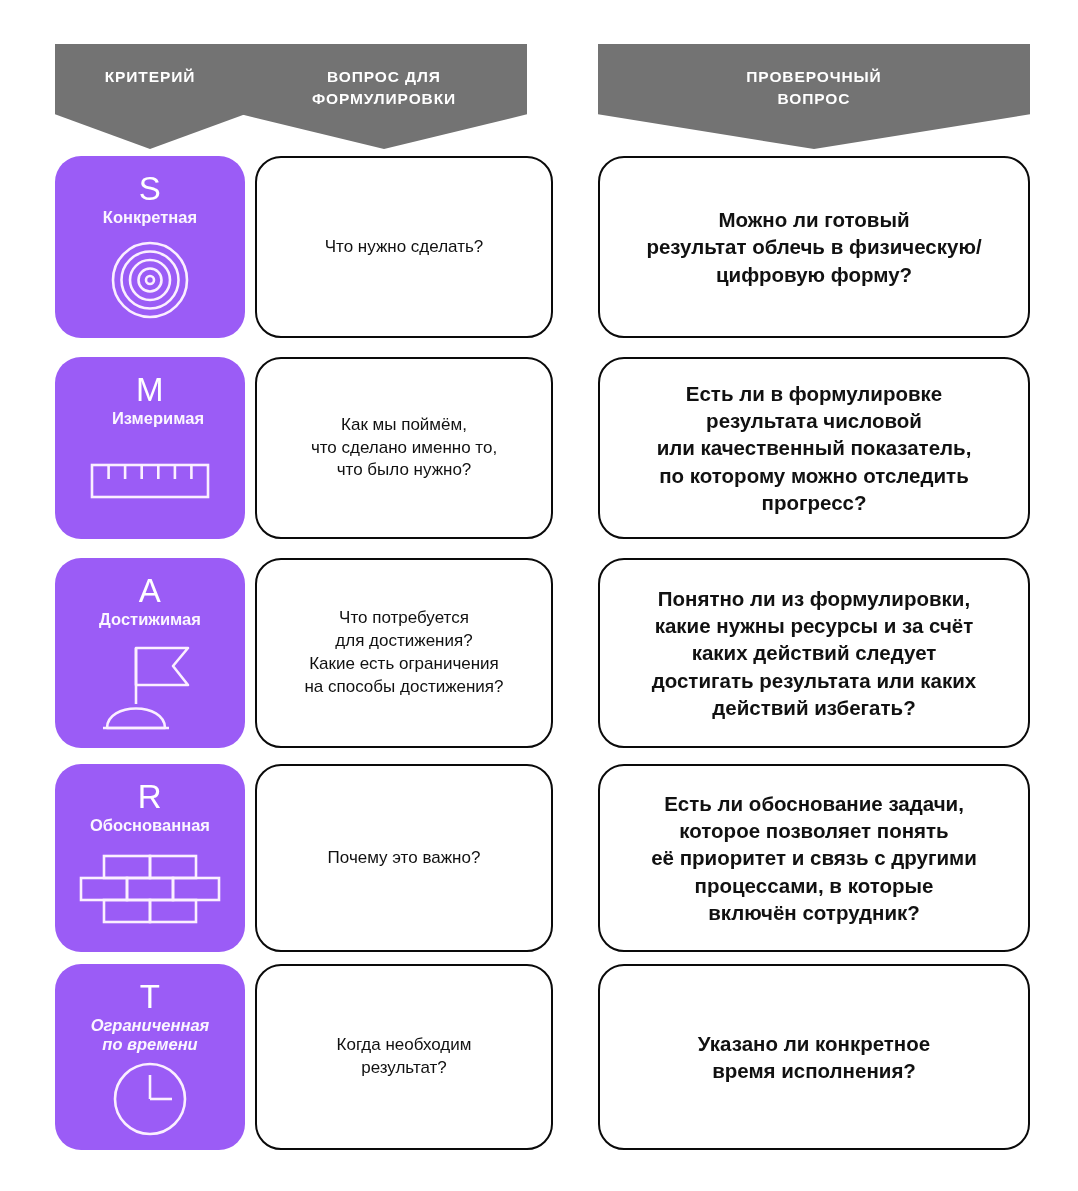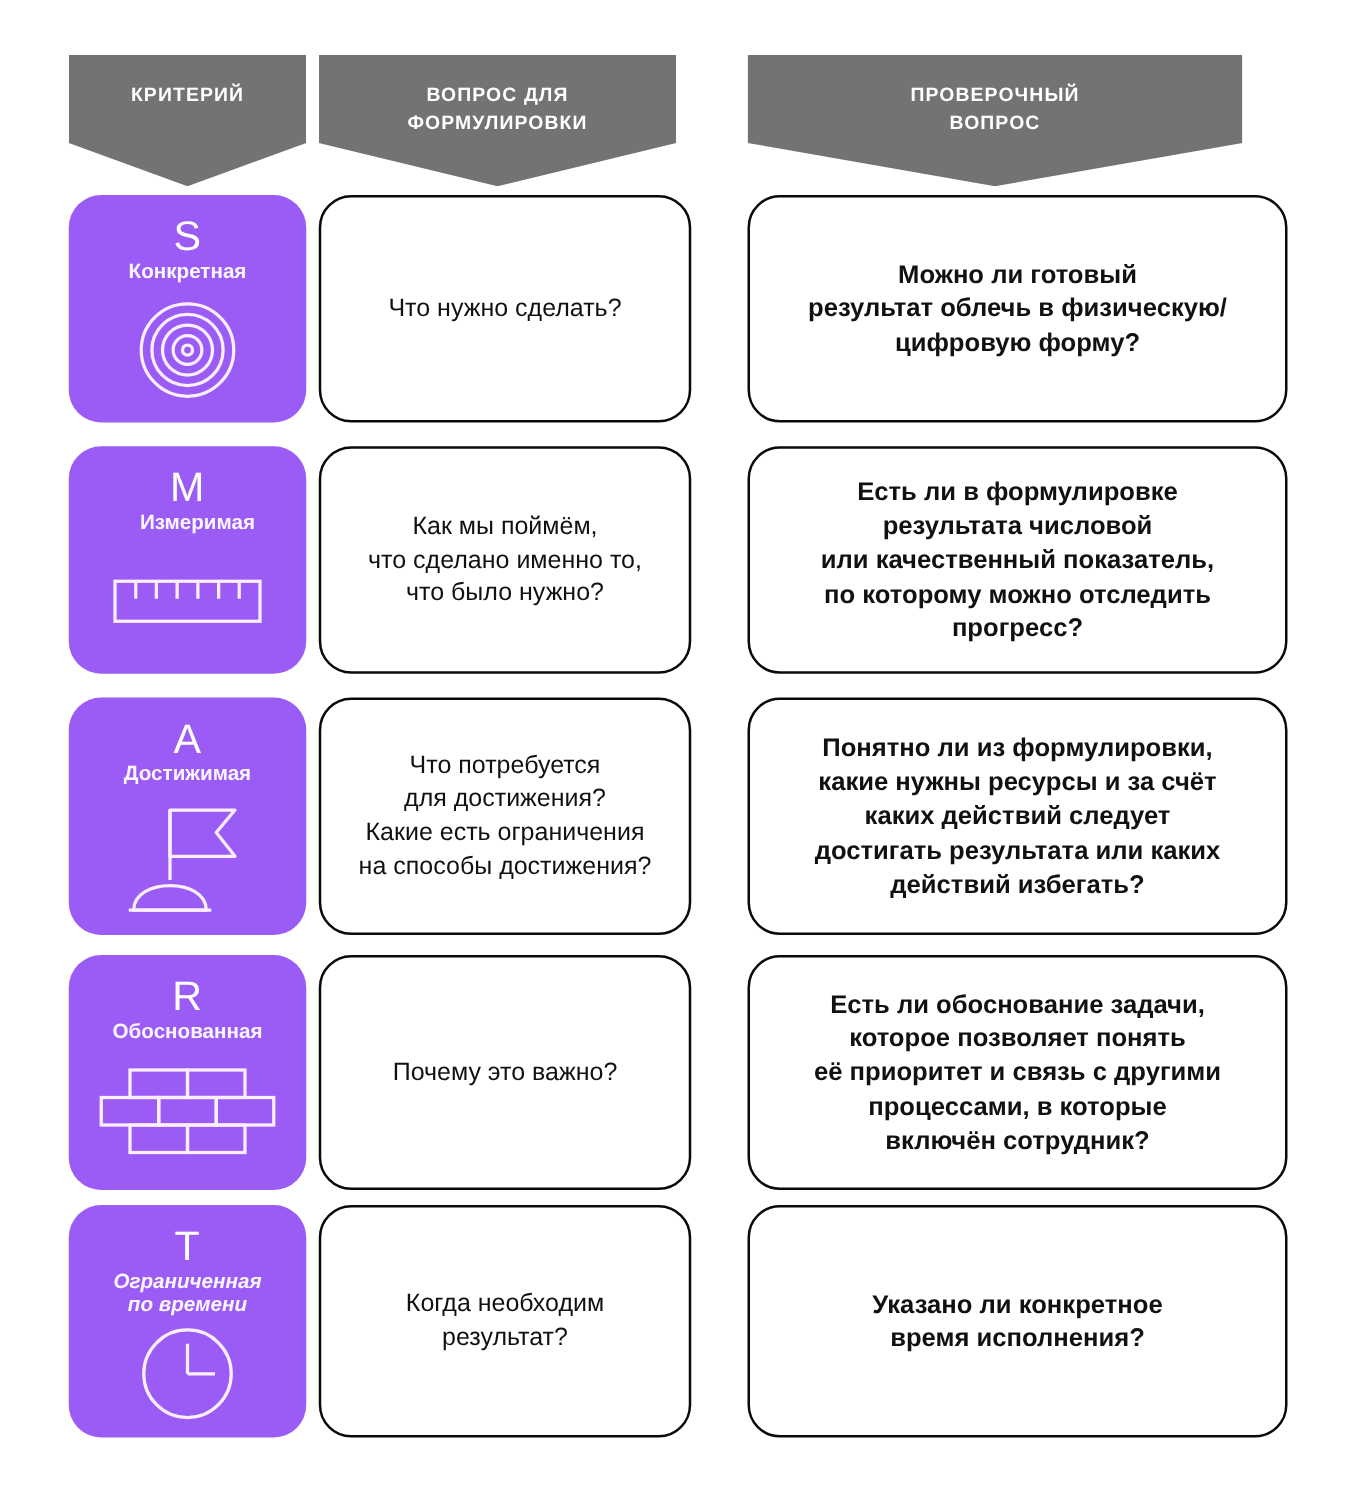--- a/index.html
+++ b/index.html
@@ -41,22 +41,22 @@
     font-weight: 700;
     font-size: 15.5px;
     letter-spacing: 0.9px;
     line-height: 1.45;
     padding-top: 22px;
     box-sizing: border-box;
     -webkit-clip-path: polygon(0% 0%, 100% 0%, 100% 67%, 50% 100%, 0% 67%);
     clip-path: polygon(0% 0%, 100% 0%, 100% 67%, 50% 100%, 0% 67%);
   }
   .hdr-1 { left: 55px;  width: 190px; height: 105px; }
-  .hdr-2 { left: 255px; width: 286px; height: 105px; }
-  .hdr-3 { left: 598px; width: 396px; height: 105px; }
+  .hdr-2 { left: 241px; width: 286px; height: 105px; }
+  .hdr-3 { left: 598px; width: 432px; height: 105px; }
   .hdr span { display: block; }
 
   
   .row {
     position: absolute;
     left: 0;
     width: 1078px;
   }
   .row-0 { top: 156px; height: 182px; }
   .row-1 { top: 357px; height: 182px; }
@@ -115,21 +115,21 @@
     display: flex;
     align-items: center;
     justify-content: center;
     text-align: center;
     color: #111111;
     padding: 8px 14px;
   }
   .qbox-mid {
     left: 255px;
     width: 298px;
-    font-size: 20px;
+    font-size: 17px;
     font-weight: 400;
     line-height: 1.34;
     text-align: center;
   }
   .qbox-right {
     left: 598px;
     width: 432px;
     font-size: 20.5px;
     font-weight: 700;
     line-height: 1.32;

